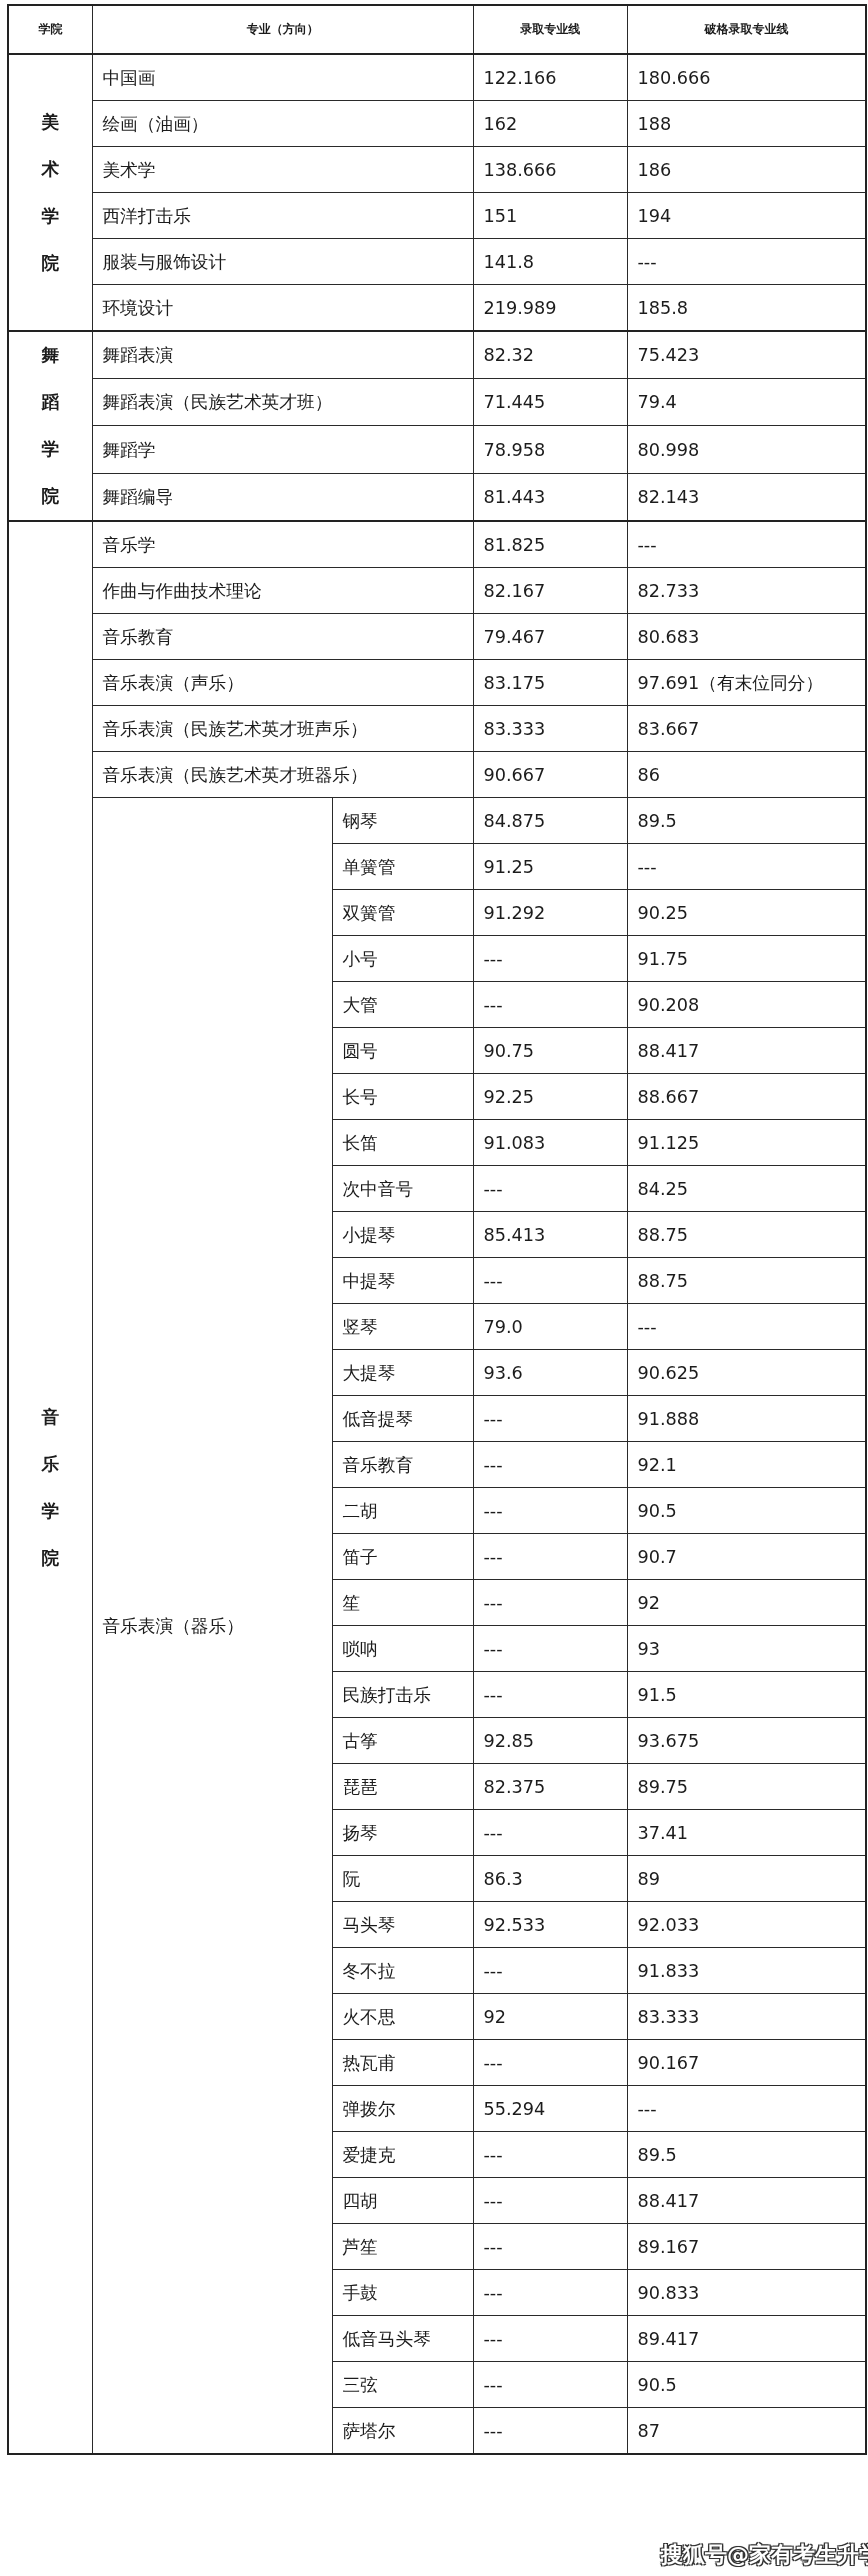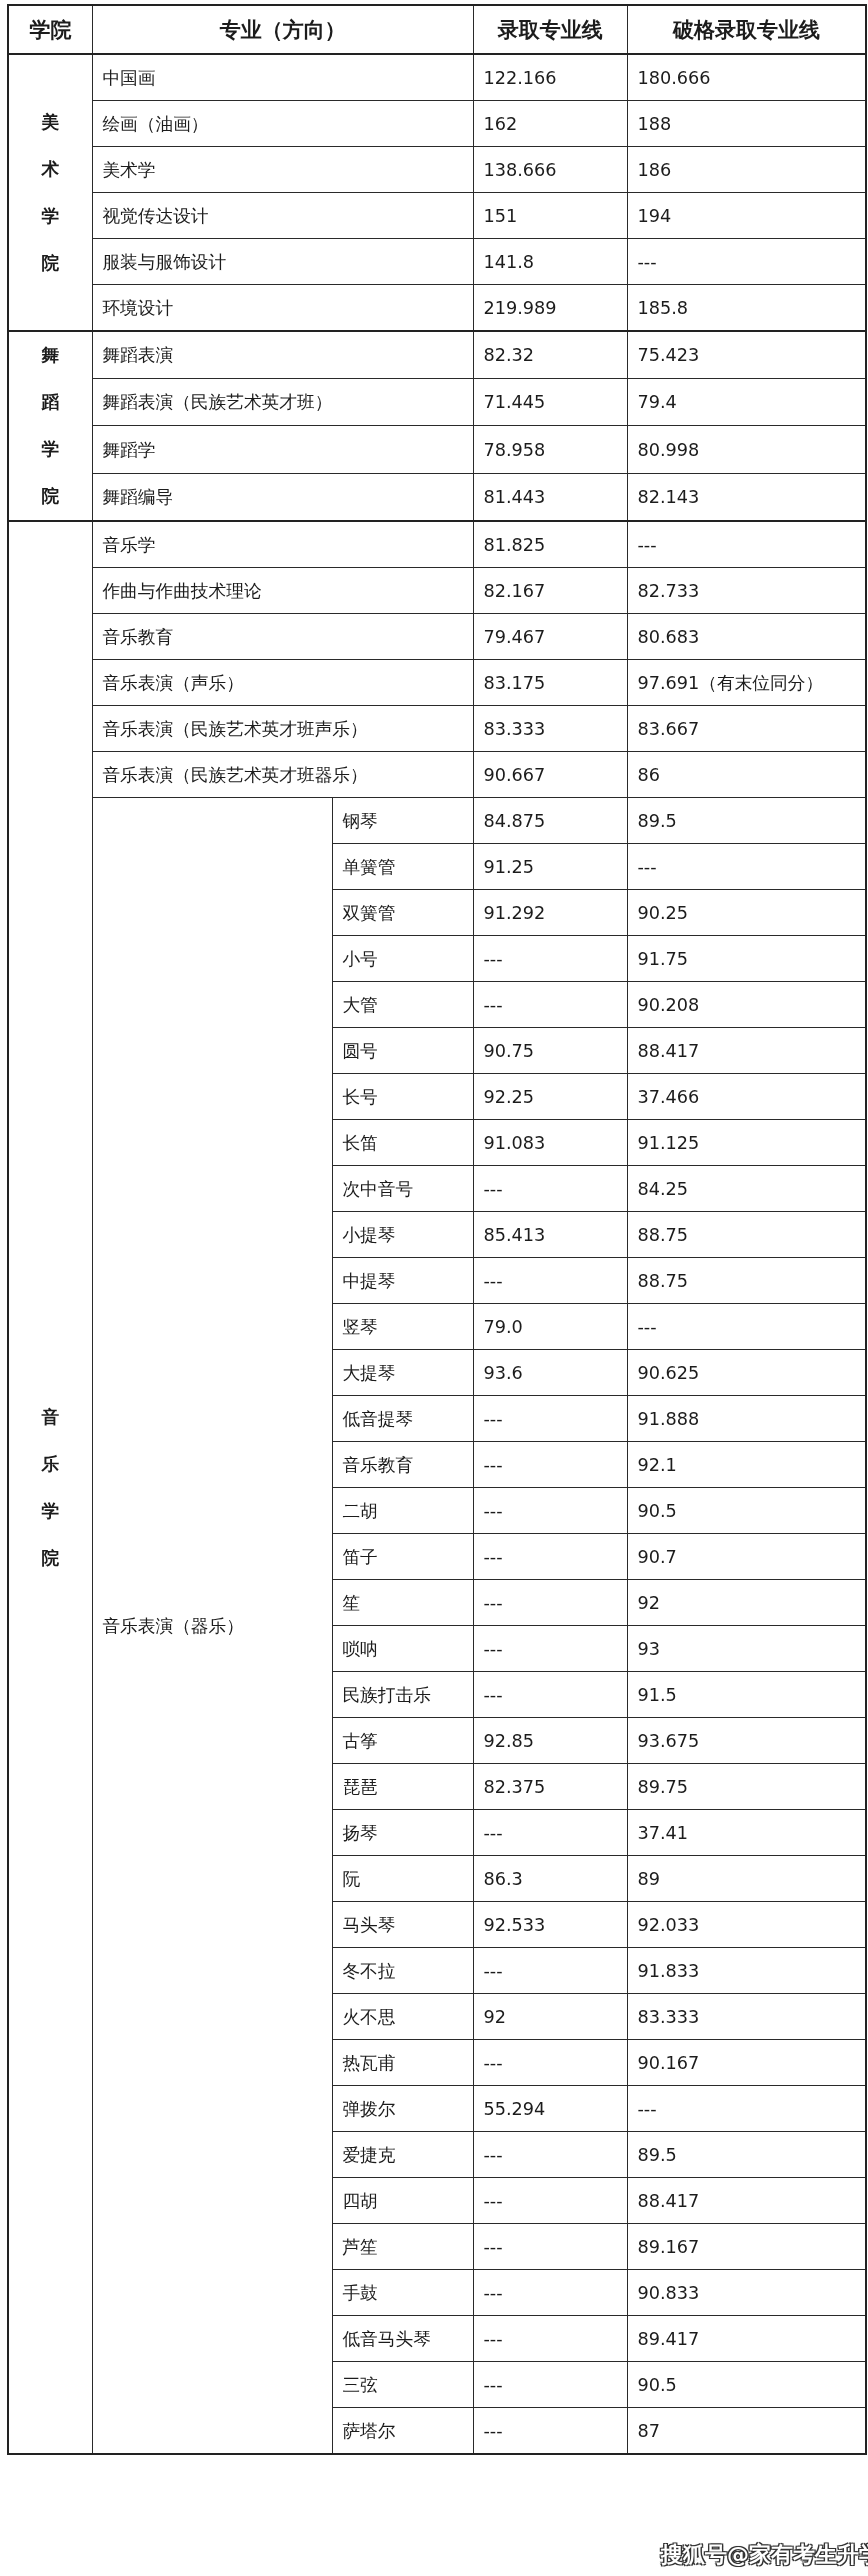--- a/index.html
+++ b/index.html
@@ -8,21 +8,21 @@
   table.score-table {
     position: absolute; left: 7.2px; top: 4px;
     width: 857px; border-collapse: collapse; table-layout: fixed;
     border: 2.4px solid #222;
   }
   .score-table td, .score-table th {
     border: 1.6px solid #2a2a2a; height: 45px; padding: 0 0 0 9.7px;
     font-size: 17.7px; font-weight: normal; text-align: left; vertical-align: middle;
     white-space: nowrap; overflow: hidden; color: #1c1c1c;
   }
-  .score-table th { font-weight: bold; text-align: center; padding: 0; height: 47px; font-size: 21px; margin-top: 10px; }
+  .score-table th { font-weight: bold; text-align: center; padding: 0; height: 47px; font-size: 12px; margin-top: 10px; }
   .score-table td.college {
     text-align: center; padding: 0; font-weight: bold; font-size: 17.7px;
     border-top: 2.4px solid #222; border-bottom: 2.4px solid #222;
   }
   .score-table td.college .vchar { display: block; line-height: 47px; }
   .score-table tr.section-start td { border-top: 2.4px solid #222; margin-left: 44px; }
   .score-table td.major-span { vertical-align: middle; }
   .watermark {
     position: absolute; left: 661px; top: 2540px; font-size: 22px; font-weight: bold;
     color: #ffffff; letter-spacing: 0px;
@@ -65,21 +65,21 @@
         <td colspan="2">绘画（油画）</td>
         <td>162</td>
         <td>188</td>
       </tr>
       <tr>
         <td colspan="2">美术学</td>
         <td>138.666</td>
         <td>186</td>
       </tr>
       <tr>
-        <td colspan="2">视觉传达设计</td>
+        <td colspan="2">西洋打击乐</td>
         <td>151</td>
         <td>194</td>
       </tr>
       <tr>
         <td colspan="2">服装与服饰设计</td>
         <td>141.8</td>
         <td>---</td>
       </tr>
       <tr>
         <td colspan="2">环境设计</td>
@@ -175,21 +175,21 @@
         <td>90.208</td>
       </tr>
       <tr>
         <td>圆号</td>
         <td>90.75</td>
         <td>88.417</td>
       </tr>
       <tr>
         <td>长号</td>
         <td>92.25</td>
-        <td>37.466</td>
+        <td>88.667</td>
       </tr>
       <tr>
         <td>长笛</td>
         <td>91.083</td>
         <td>91.125</td>
       </tr>
       <tr>
         <td>次中音号</td>
         <td>---</td>
         <td>84.25</td>

